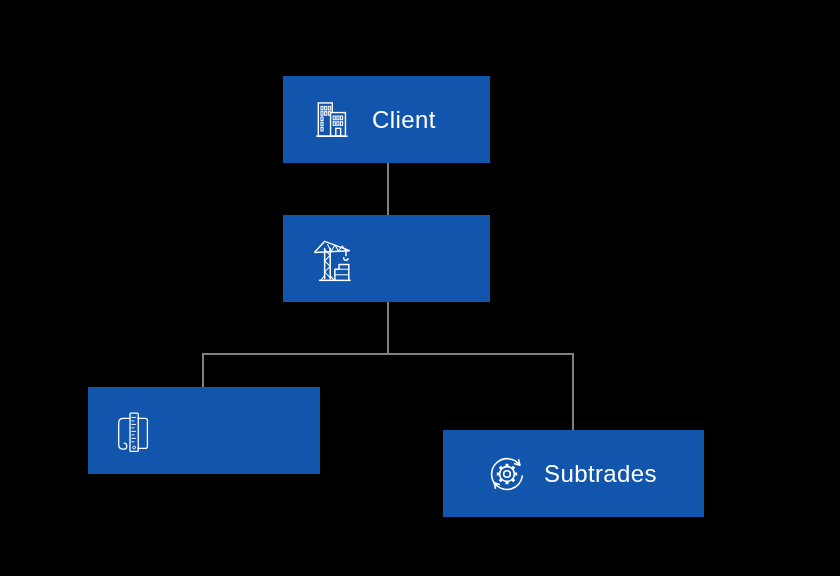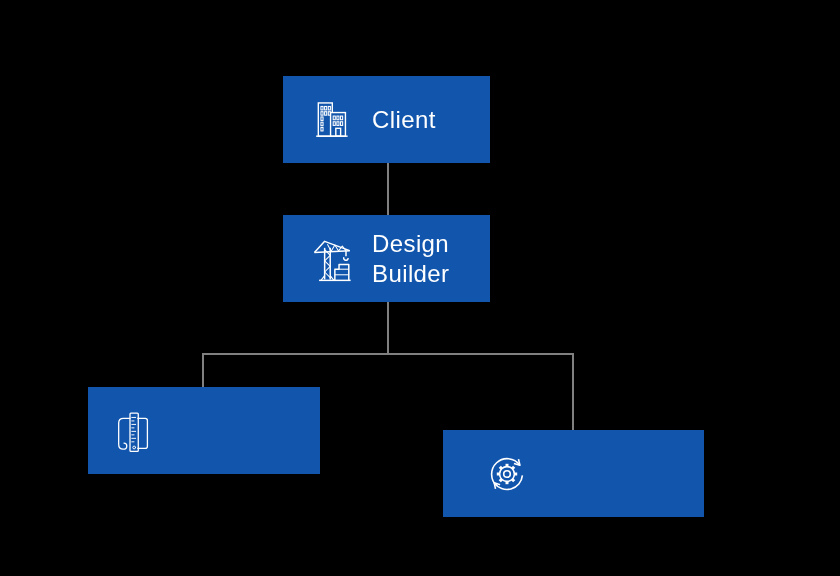--- a/index.html
+++ b/index.html
@@ -92,24 +92,20 @@
         <polyline points="22,12 26,19.7 30,13 34,19.3 38,14 42,19" stroke-width="1.1"></polyline>
         <line x1="42" y1="19.3" x2="42" y2="25"></line>
         <path d="M44.3,27 a2.4,2.4 0 1 1 -4.6,-0.9"></path>
         <path d="M30,51 L30,39 L34.5,39 L34.5,34 L45,34 L45,51"></path>
         <line x1="34.5" y1="39" x2="45" y2="39" stroke-width="1.1"></line>
         <line x1="30" y1="45" x2="45" y2="45" stroke-width="1.1"></line>
         <path d="M19,46 L15,51 M25,46 L29,51" stroke-width="1.2"></path>
         <line x1="13" y1="51" x2="47" y2="51"></line>
       </svg>
     </span>
-    <span class="node-label">
-      <span>Design</span>
-      <span>Builder</span>
-    </span>
   </div>
 
   <div class="node" id="node-architect-engineer">
     <span class="icon">
       <svg width="42" height="47" viewBox="0 0 48 54" fill="none" stroke="#ffffff" stroke-width="1.5" stroke-linecap="round">
         <path d="M33,13 H41.5 a2.5,2.5 0 0 1 2.5,2.5 V45 a2.5,2.5 0 0 1 -2.5,2.5 H33"></path>
         <path d="M24,13 H16.5 C13,13 11,15.5 11,18.5 V43 C11,46.5 13.2,48.5 16.2,48.5 C18.6,48.5 20.3,46.9 20.3,44.7 C20.3,42.8 19,41.4 17.1,41.4"></path>
         <rect x="24" y="7" width="9.5" height="44" rx="1"></rect>
         <g stroke-width="1.1">
           <line x1="26" y1="12" x2="30.5" y2="12"></line>
@@ -140,15 +136,18 @@
           <line x1="18.9" y1="29.1" x2="16.8" y2="31.2"></line>
           <line x1="16.8" y1="24" x2="13.8" y2="24"></line>
           <line x1="18.9" y1="18.9" x2="16.8" y2="16.8"></line>
           <line x1="24" y1="16.8" x2="24" y2="13.8"></line>
           <line x1="29.1" y1="18.9" x2="31.2" y2="16.8"></line>
         </g>
         <circle cx="24" cy="24" r="7.4"></circle>
         <circle cx="24" cy="24" r="3.3"></circle>
       </svg>
     </span>
+    <span class="node-label">
+      <span>Subtrades</span>
+    </span>
   </div>
 
 </div>
 
 </body></html>

